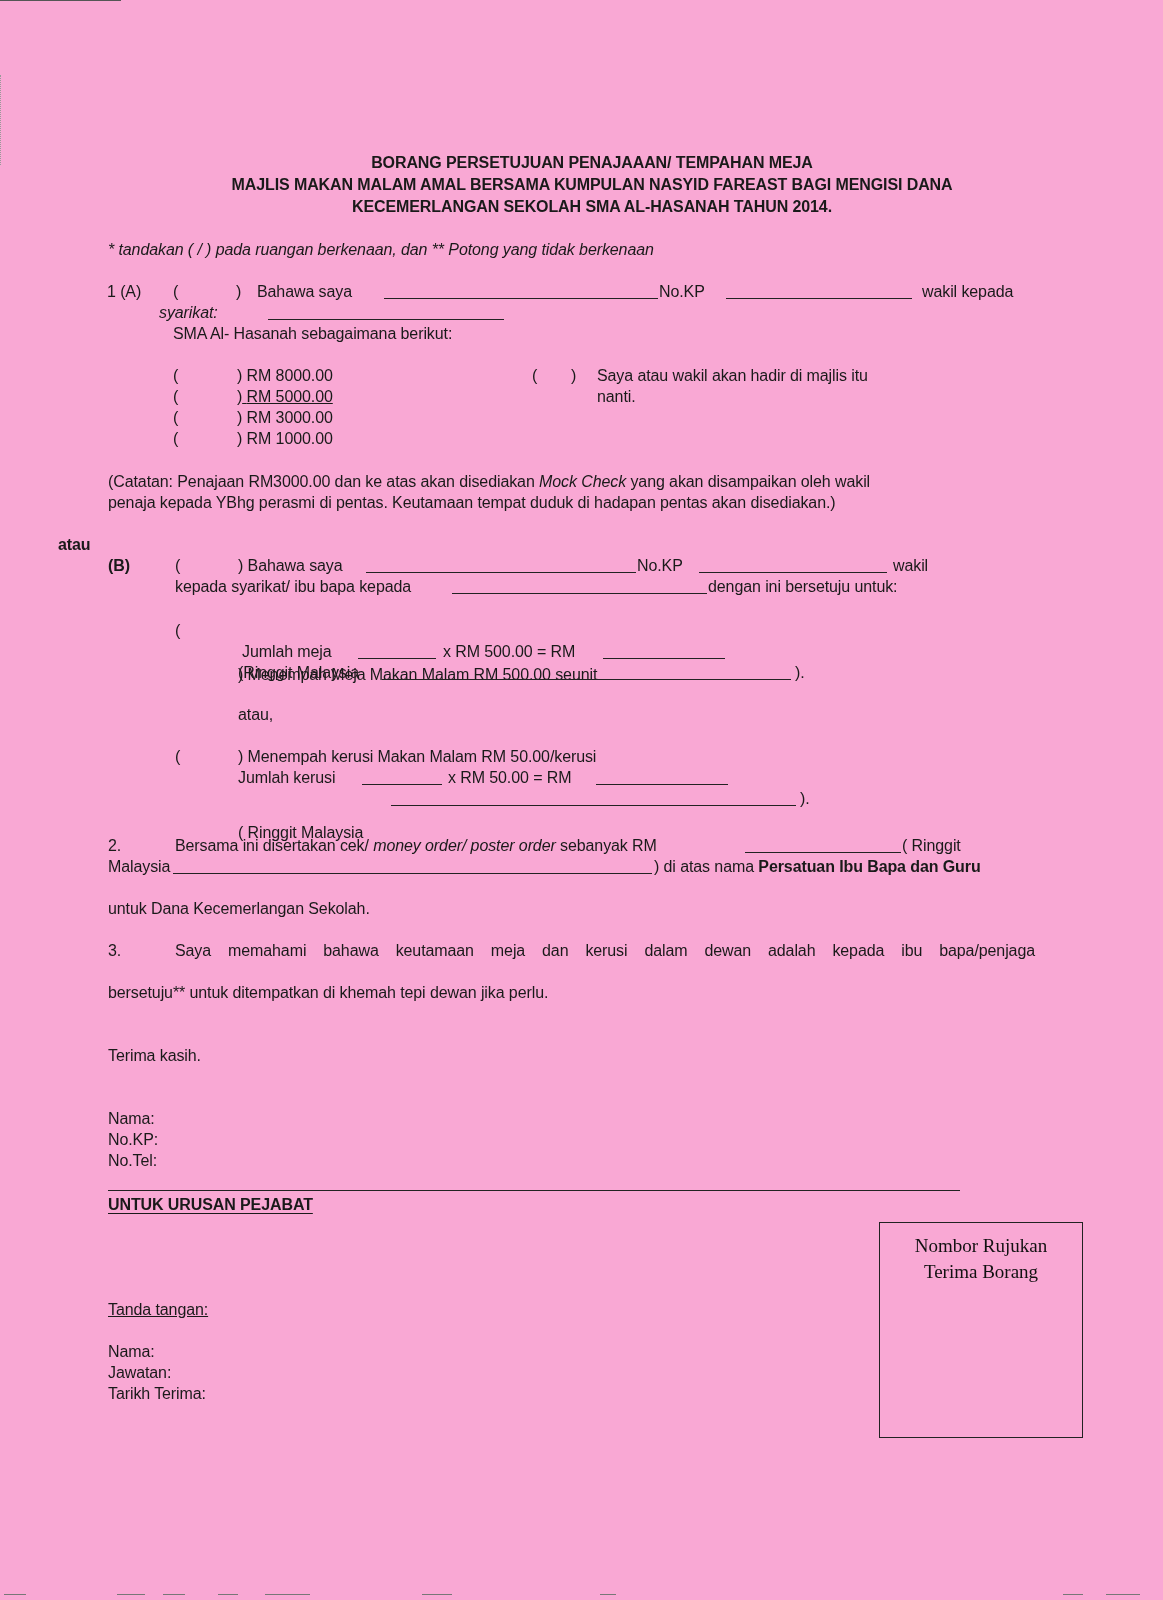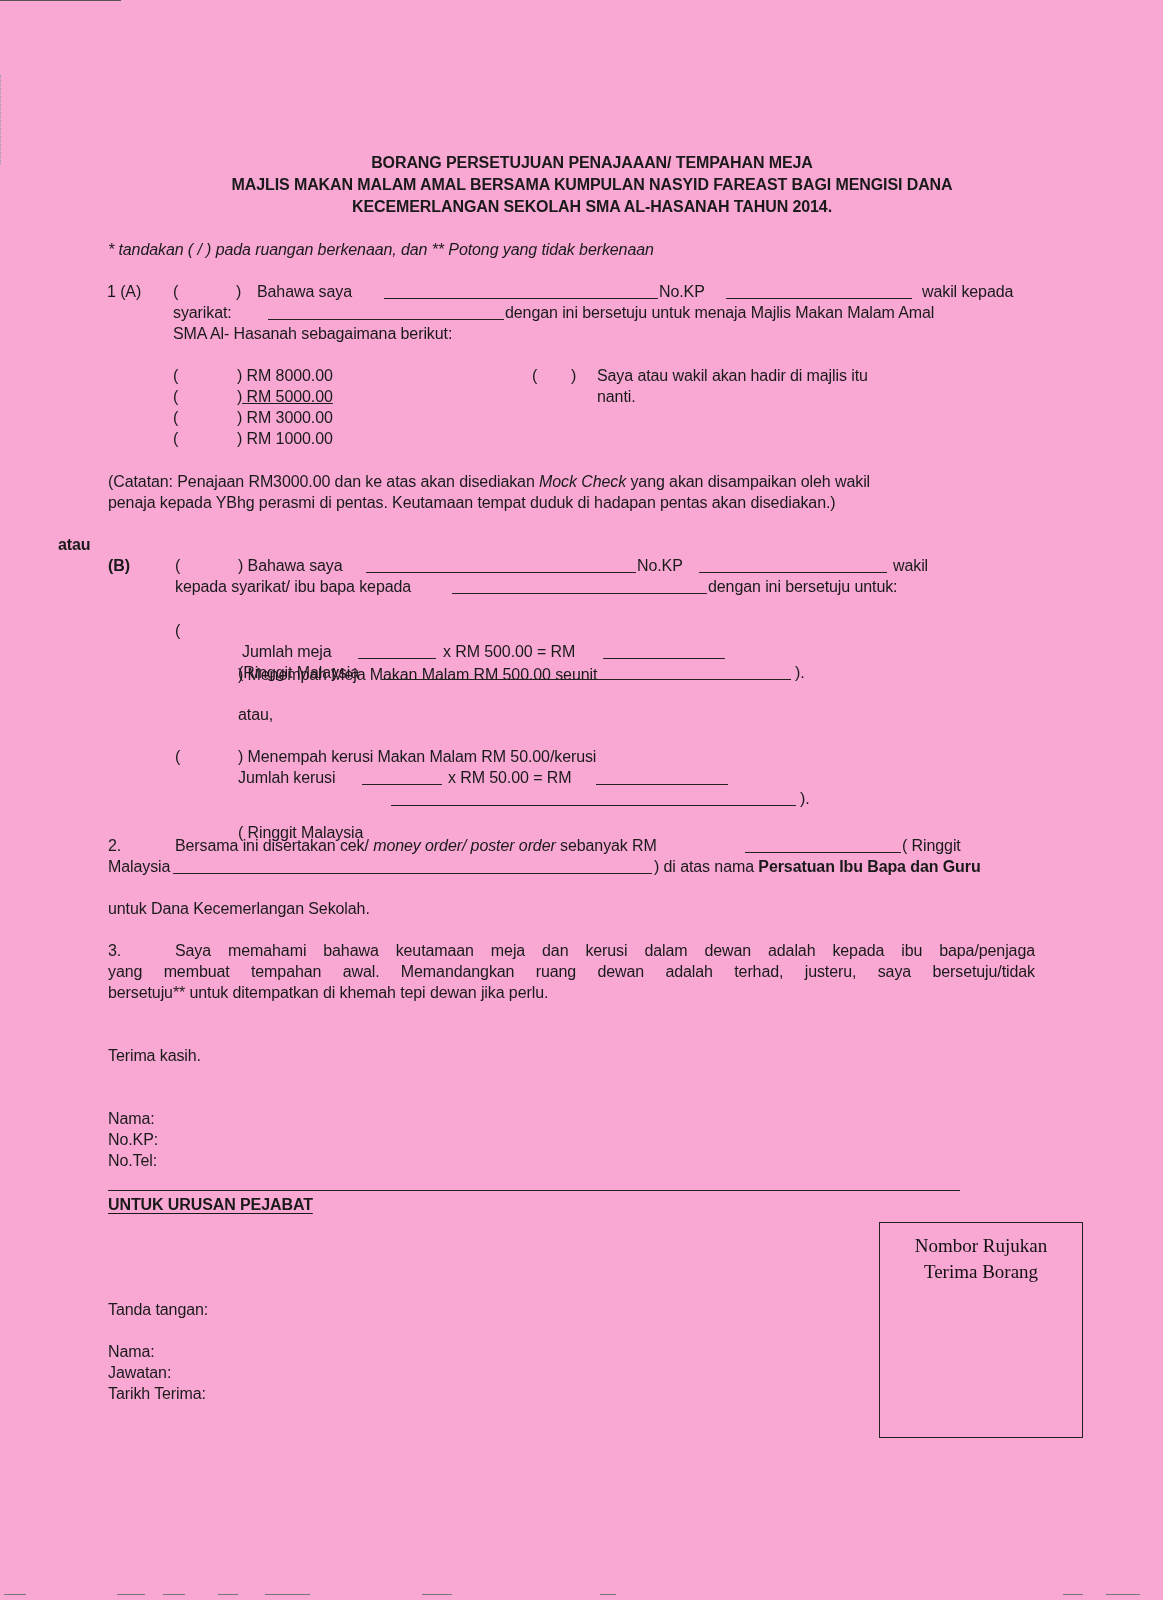--- a/index.html
+++ b/index.html
@@ -36,23 +36,22 @@
 
   <div class="t" style="left:107px;top:282px;">1 (A)</div>
   <div class="t" style="left:173px;top:282px;">(</div>
   <div class="t" style="left:236px;top:282px;">)</div>
   <div class="t" style="left:257px;top:282px;">Bahawa  saya</div>
   <div class="ul" style="left:384px;width:274px;top:298px;"></div>
   <div class="t" style="left:659px;top:282px;">No.KP</div>
   <div class="ul" style="left:726px;width:186px;top:298px;"></div>
   <div class="t" style="left:922px;top:282px;">wakil  kepada</div>
 
-  <div class="t" style="left:173px;top:303px;">syarikat:</div>
+  <div class="t" style="left:159px;top:303px;font-style:italic;">syarikat:</div>
   <div class="ul" style="left:268px;width:236px;top:319px;"></div>
-  <div class="t" style="left:505px;top:303px;">dengan  ini  bersetuju  untuk  menaja  Majlis  Makan  Malam  Amal</div>
   <div class="t" style="left:173px;top:324px;">SMA  Al- Hasanah sebagaimana berikut:</div>
 
   <div class="t" style="left:173px;top:366px;"><span>(</span></div>
   <div class="t" style="left:237px;top:366px;"><span>)</span> <span>RM 8000.00</span></div>
   <div class="t" style="left:173px;top:387px;"><span>(</span></div>
   <div class="t" style="left:237px;top:387px;text-decoration:underline;"><span>)</span> <span>RM 5000.00</span></div>
   <div class="t" style="left:173px;top:408px;"><span>(</span></div>
   <div class="t" style="left:237px;top:408px;"><span>)</span> <span>RM 3000.00</span></div>
   <div class="t" style="left:173px;top:429px;"><span>(</span></div>
   <div class="t" style="left:237px;top:429px;"><span>)</span> <span>RM 1000.00</span></div>
@@ -114,33 +113,32 @@
 
   <div class="t" style="left:108px;top:857px;">Malaysia</div>
   <div class="ul" style="left:173px;width:479px;top:873px;"></div>
   <div class="t" style="left:654px;top:857px;">
     <span>) di atas nama</span> <span class="b">Persatuan Ibu Bapa dan Guru</span>
   </div>
   <div class="t" style="left:108px;top:899px;">untuk Dana Kecemerlangan Sekolah.</div>
 
   <div class="t" style="left:108px;top:941px;">3.</div>
   <div class="t just" style="left:175px;top:941px;width:860px;">Saya  memahami  bahawa  keutamaan  meja  dan  kerusi  dalam  dewan  adalah  kepada  ibu  bapa/penjaga</div>
-  <div class="t just" style="left:108px;top:962px;width:927px;">yang  membuat  tempahan  awal.  Memandangkan  ruang  dewan  adalah  terhad,  justeru,  saya  bersetuju/tidak</div>
   <div class="t" style="left:108px;top:983px;">bersetuju** untuk ditempatkan di khemah tepi dewan jika perlu.</div>
 
   <div class="t" style="left:108px;top:1046px;">Terima kasih.</div>
 
   <div class="t" style="left:108px;top:1109px;">Nama:</div>
   <div class="t" style="left:108px;top:1130px;">No.KP:</div>
   <div class="t" style="left:108px;top:1151px;">No.Tel:</div>
 
   <div class="ul" style="left:108px;width:852px;top:1190px;border-bottom-width:1.5px;"></div>
 
   <div class="t b section-title" style="left:108px;top:1195px;">UNTUK URUSAN PEJABAT</div>
-  <div class="t" style="left:108px;top:1300px;">Tanda tangan:</div>
+  <div class="t" style="left:108px;top:1300px;text-decoration:underline;">Tanda tangan:</div>
   <div class="t" style="left:108px;top:1342px;">Nama:</div>
   <div class="t" style="left:108px;top:1363px;">Jawatan:</div>
   <div class="t" style="left:108px;top:1384px;">Tarikh Terima:</div>
 
   <div class="box">
     <div class="box-label">
       <div>Nombor Rujukan</div>
       <div>Terima Borang</div>
     </div>
   </div>

